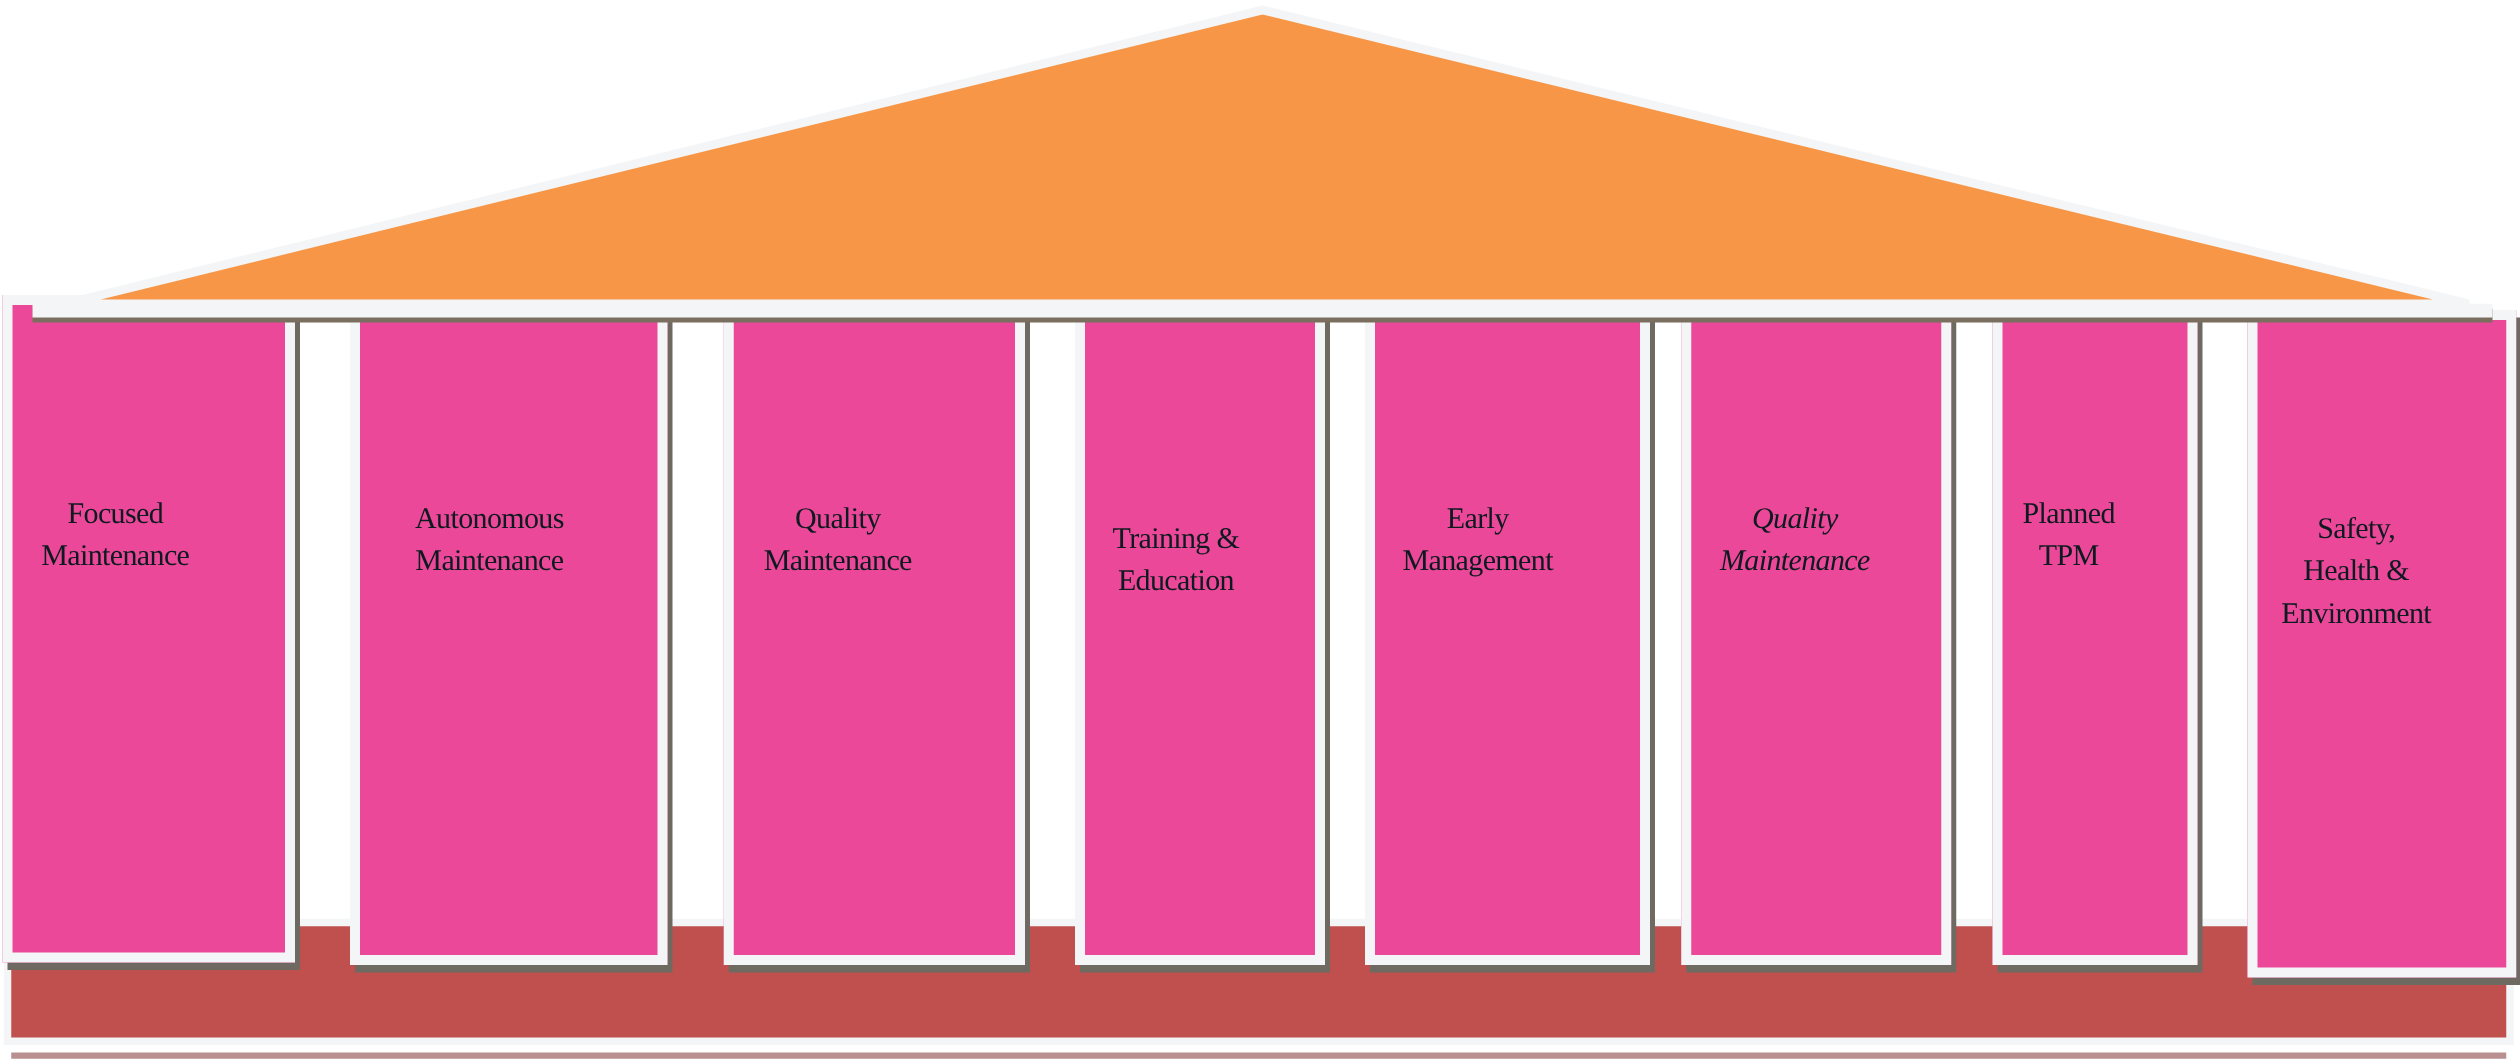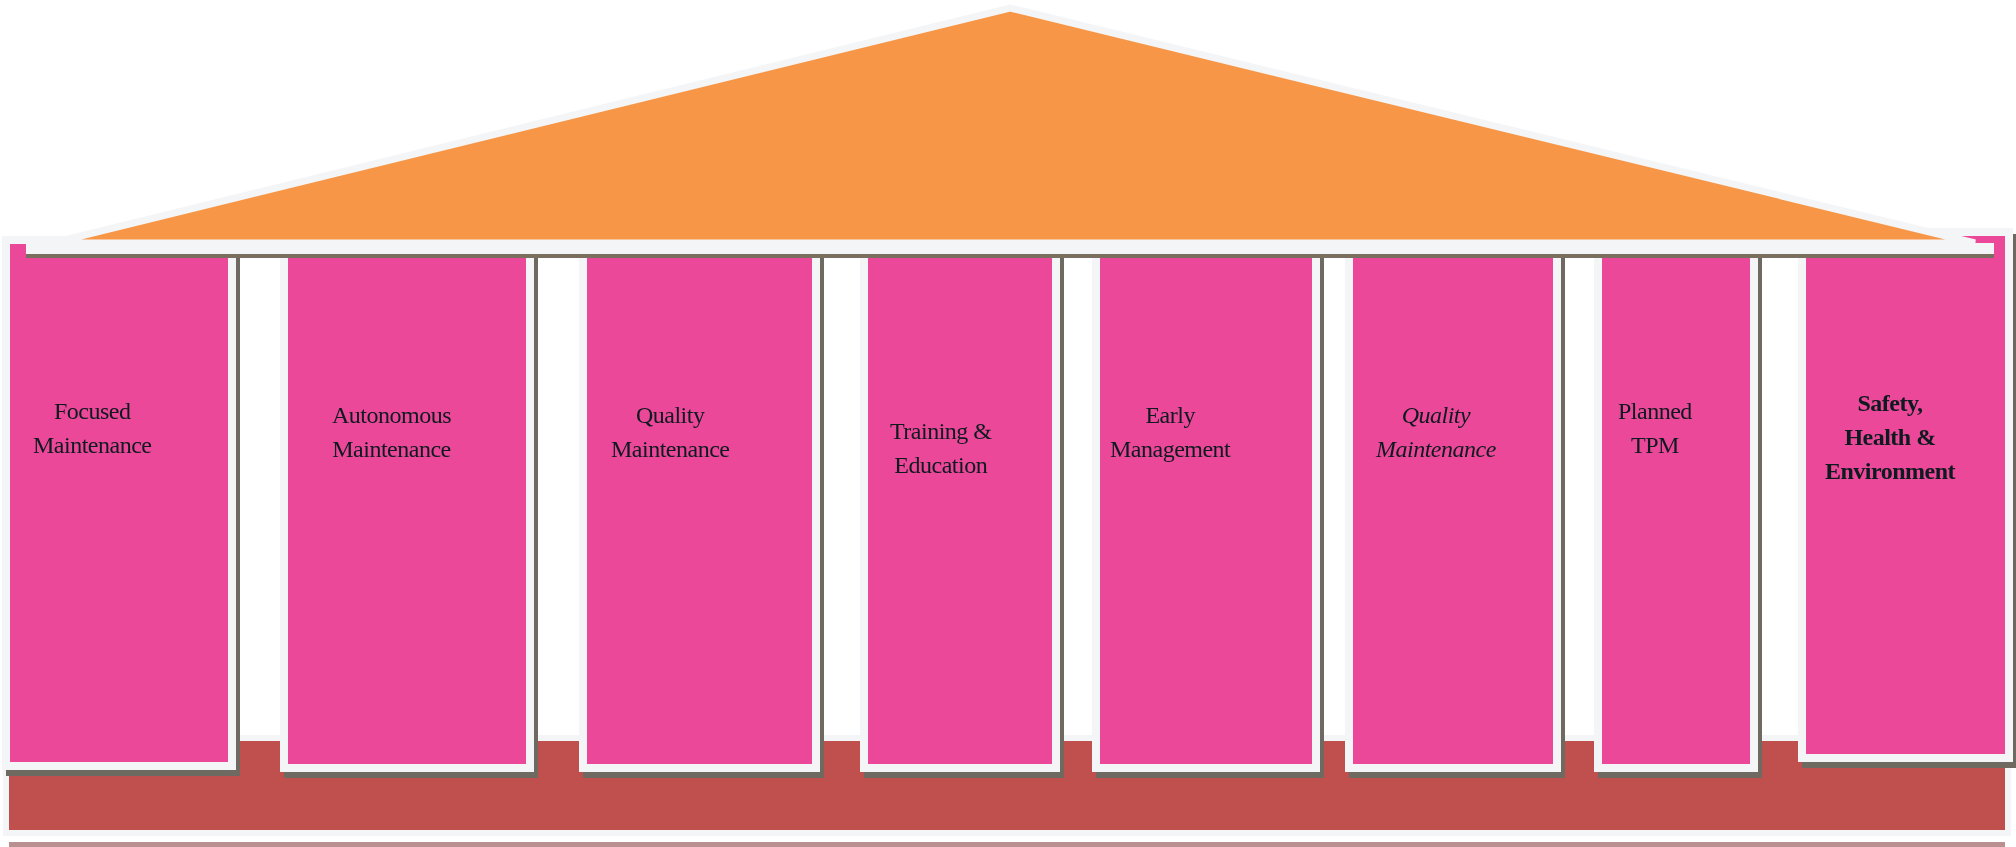--- a/index.html
+++ b/index.html
@@ -30,32 +30,32 @@
   </div>
   <div class="column" style="left:579px; top:248px; width:241px; height:524px;">
     <span class="pillar-label" style="left:24px; top:142px;">Quality
 Maintenance</span>
   </div>
   <div class="column" style="left:860px; top:248px; width:200px; height:524px;">
     <span class="pillar-label" style="left:22px; top:158px;">Training &amp;
 Education</span>
   </div>
   <div class="column" style="left:1092px; top:248px; width:228px; height:524px;">
-    <span class="pillar-label" style="left:10px; top:142px;">Early
+    <span class="pillar-label" style="left:22px; top:142px;">Early
 Management</span>
   </div>
   <div class="column" style="left:1345px; top:248px; width:216px; height:524px;">
     <span class="pillar-label" style="left:23px; top:142px;font-style:italic;">Quality
 Maintenance</span>
   </div>
   <div class="column" style="left:1594px; top:248px; width:164px; height:524px;">
     <span class="pillar-label" style="left:16px; top:138px;">Planned
 TPM</span>
   </div>
-  <div class="column" style="left:1798px; top:228px; width:215px; height:534px;font-weight:bold;">
+  <div class="column" style="left:1798px; top:248px; width:215px; height:534px;">
     <span class="pillar-label" style="left:19px; top:150px;">Safety,
 Health &amp;
 Environment</span>
   </div>
 
   <div class="beam"></div>
 
   <svg class="roof-svg" viewBox="0 0 2016 847" xmlns="http://www.w3.org/2000/svg">
     <polygon points="52,243 1010,8 1975,243" fill="#F79646" stroke="#f3f5f7" stroke-width="7" stroke-linejoin="miter"></polygon>
   </svg>

